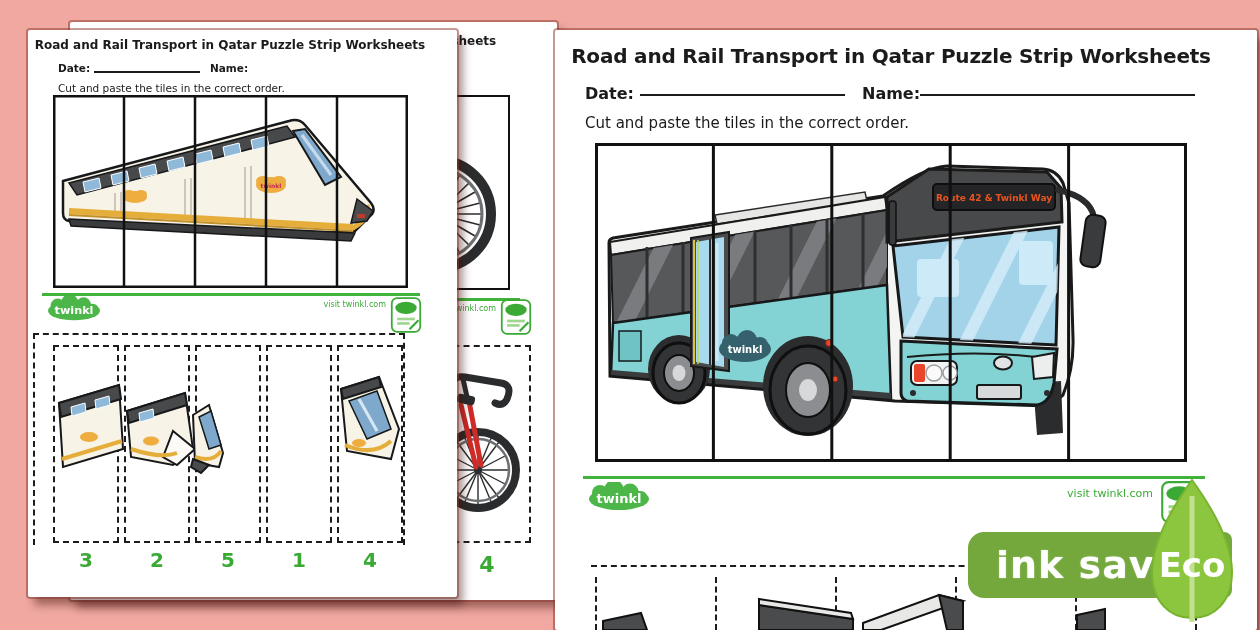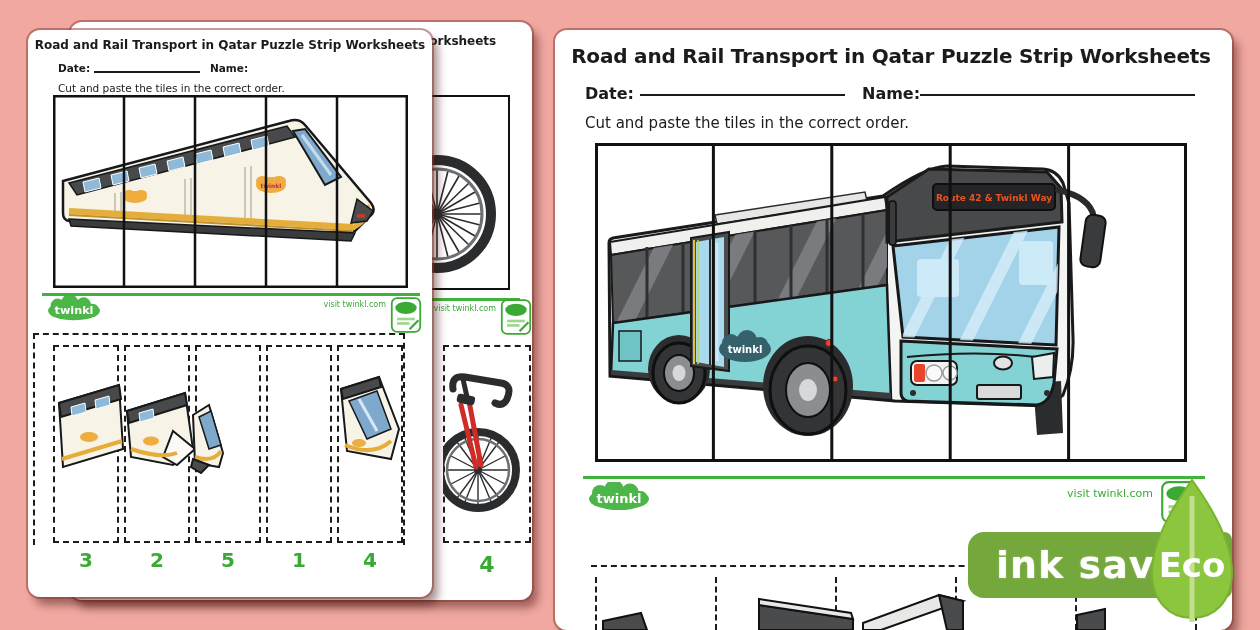--- a/index.html
+++ b/index.html
@@ -1,20 +1,20 @@
 <!DOCTYPE html>
 <html><head>
 <meta charset="utf-8">
 <style>
   html,body{margin:0;padding:0;}
   .stage{position:relative;width:1260px;height:630px;background:#f0a8a1;overflow:hidden;
          font-family:"DejaVu Sans","Liberation Sans",sans-serif;}
   .abs{position:absolute;}
-  .page{position:absolute;background:#ffffff;border-radius:12px;
-        box-shadow:0 0 0 2px rgba(139,58,47,.5), 6px 8px 9px rgba(61,13,8,.45);}
+  .page{position:absolute;background:#ffffff;border-radius:2px;
+        box-shadow:0 0 0 2px rgba(139,58,47,.5), 6px 8px 9px rgba(61,13,8,.45);padding-left:25px;}
   .ws-title{font-weight:bold;color:#1b1b1b;text-align:center;white-space:nowrap;}
   .lbl{font-weight:bold;color:#1b1b1b;white-space:nowrap;}
   .uline{border-bottom:2px solid #1b1b1b;height:14px;}
   .instr{color:#1b1b1b;white-space:nowrap;text-align:center;}
   .gridbox-thin{border:2.5px solid #111;box-sizing:border-box;background:#fff;}
   .green-line{background:#3fb33a;height:3px;}
   .visit{color:#3aaa35;font-weight:normal;white-space:nowrap;}
   .dashed{border:2px dashed #1c1c1c;box-sizing:border-box;}
   .dash-top{border-top:2px dashed #1c1c1c;}
   .dash-v{border-left:2px dashed #1c1c1c;width:0;}

